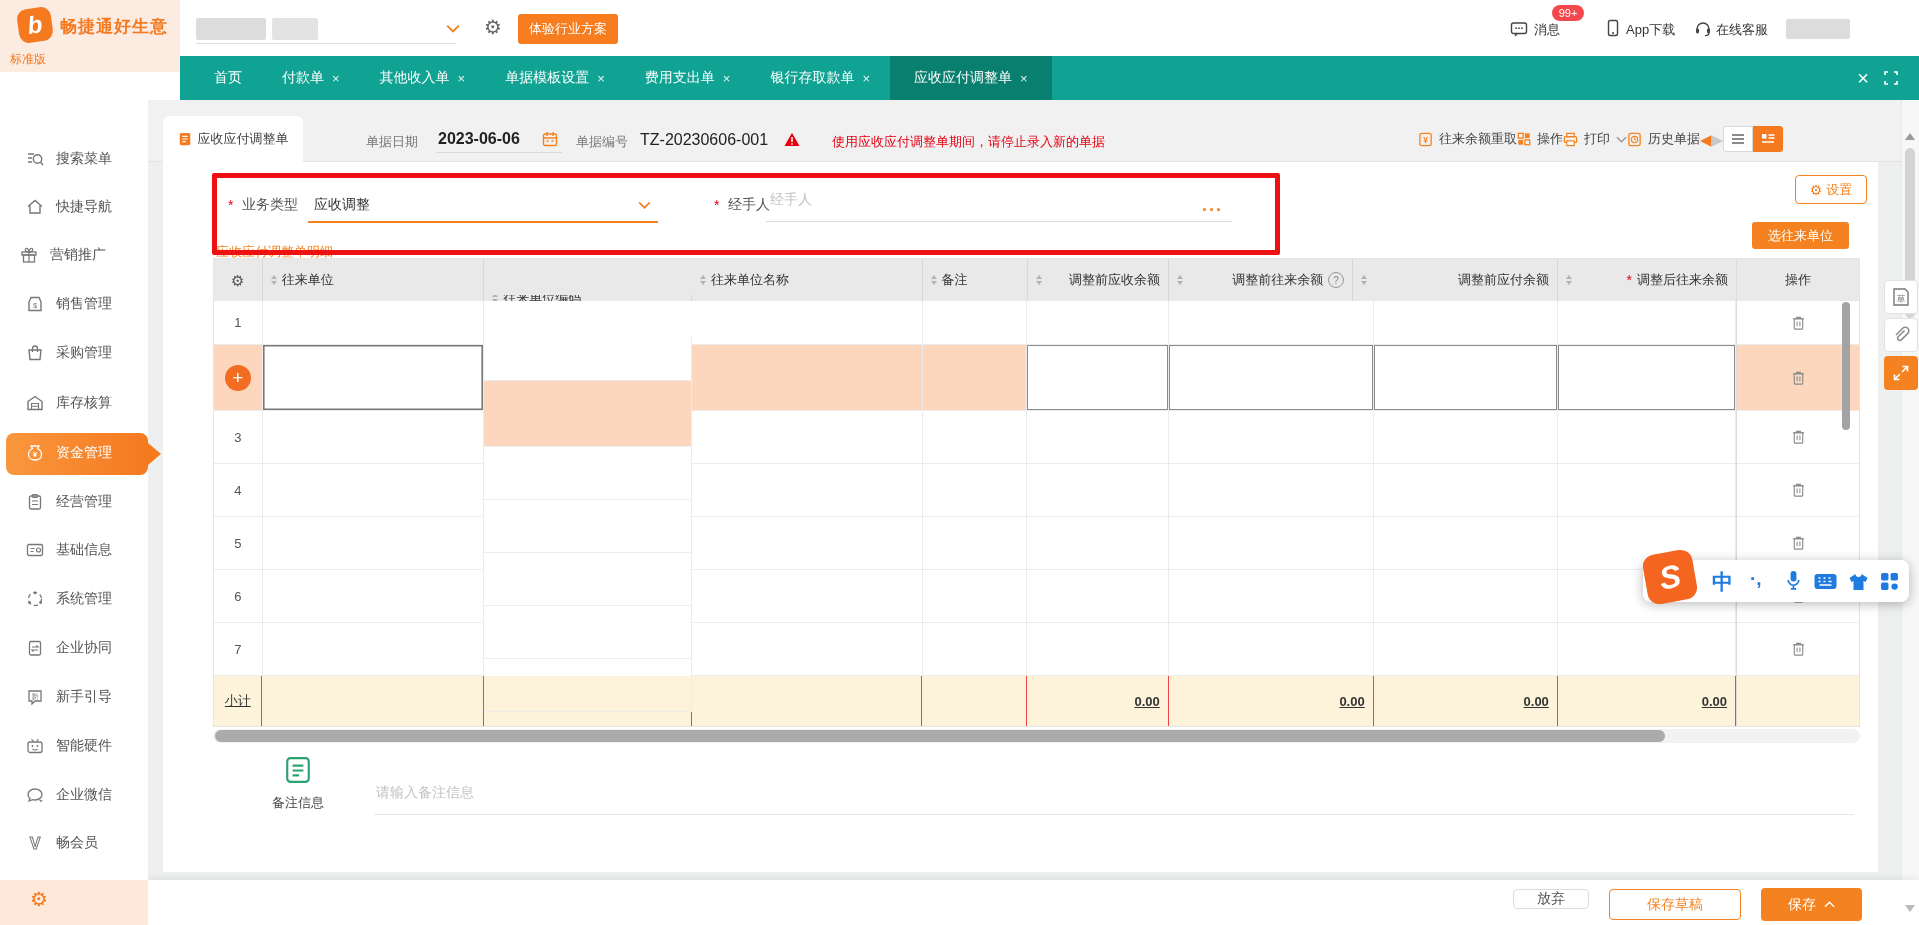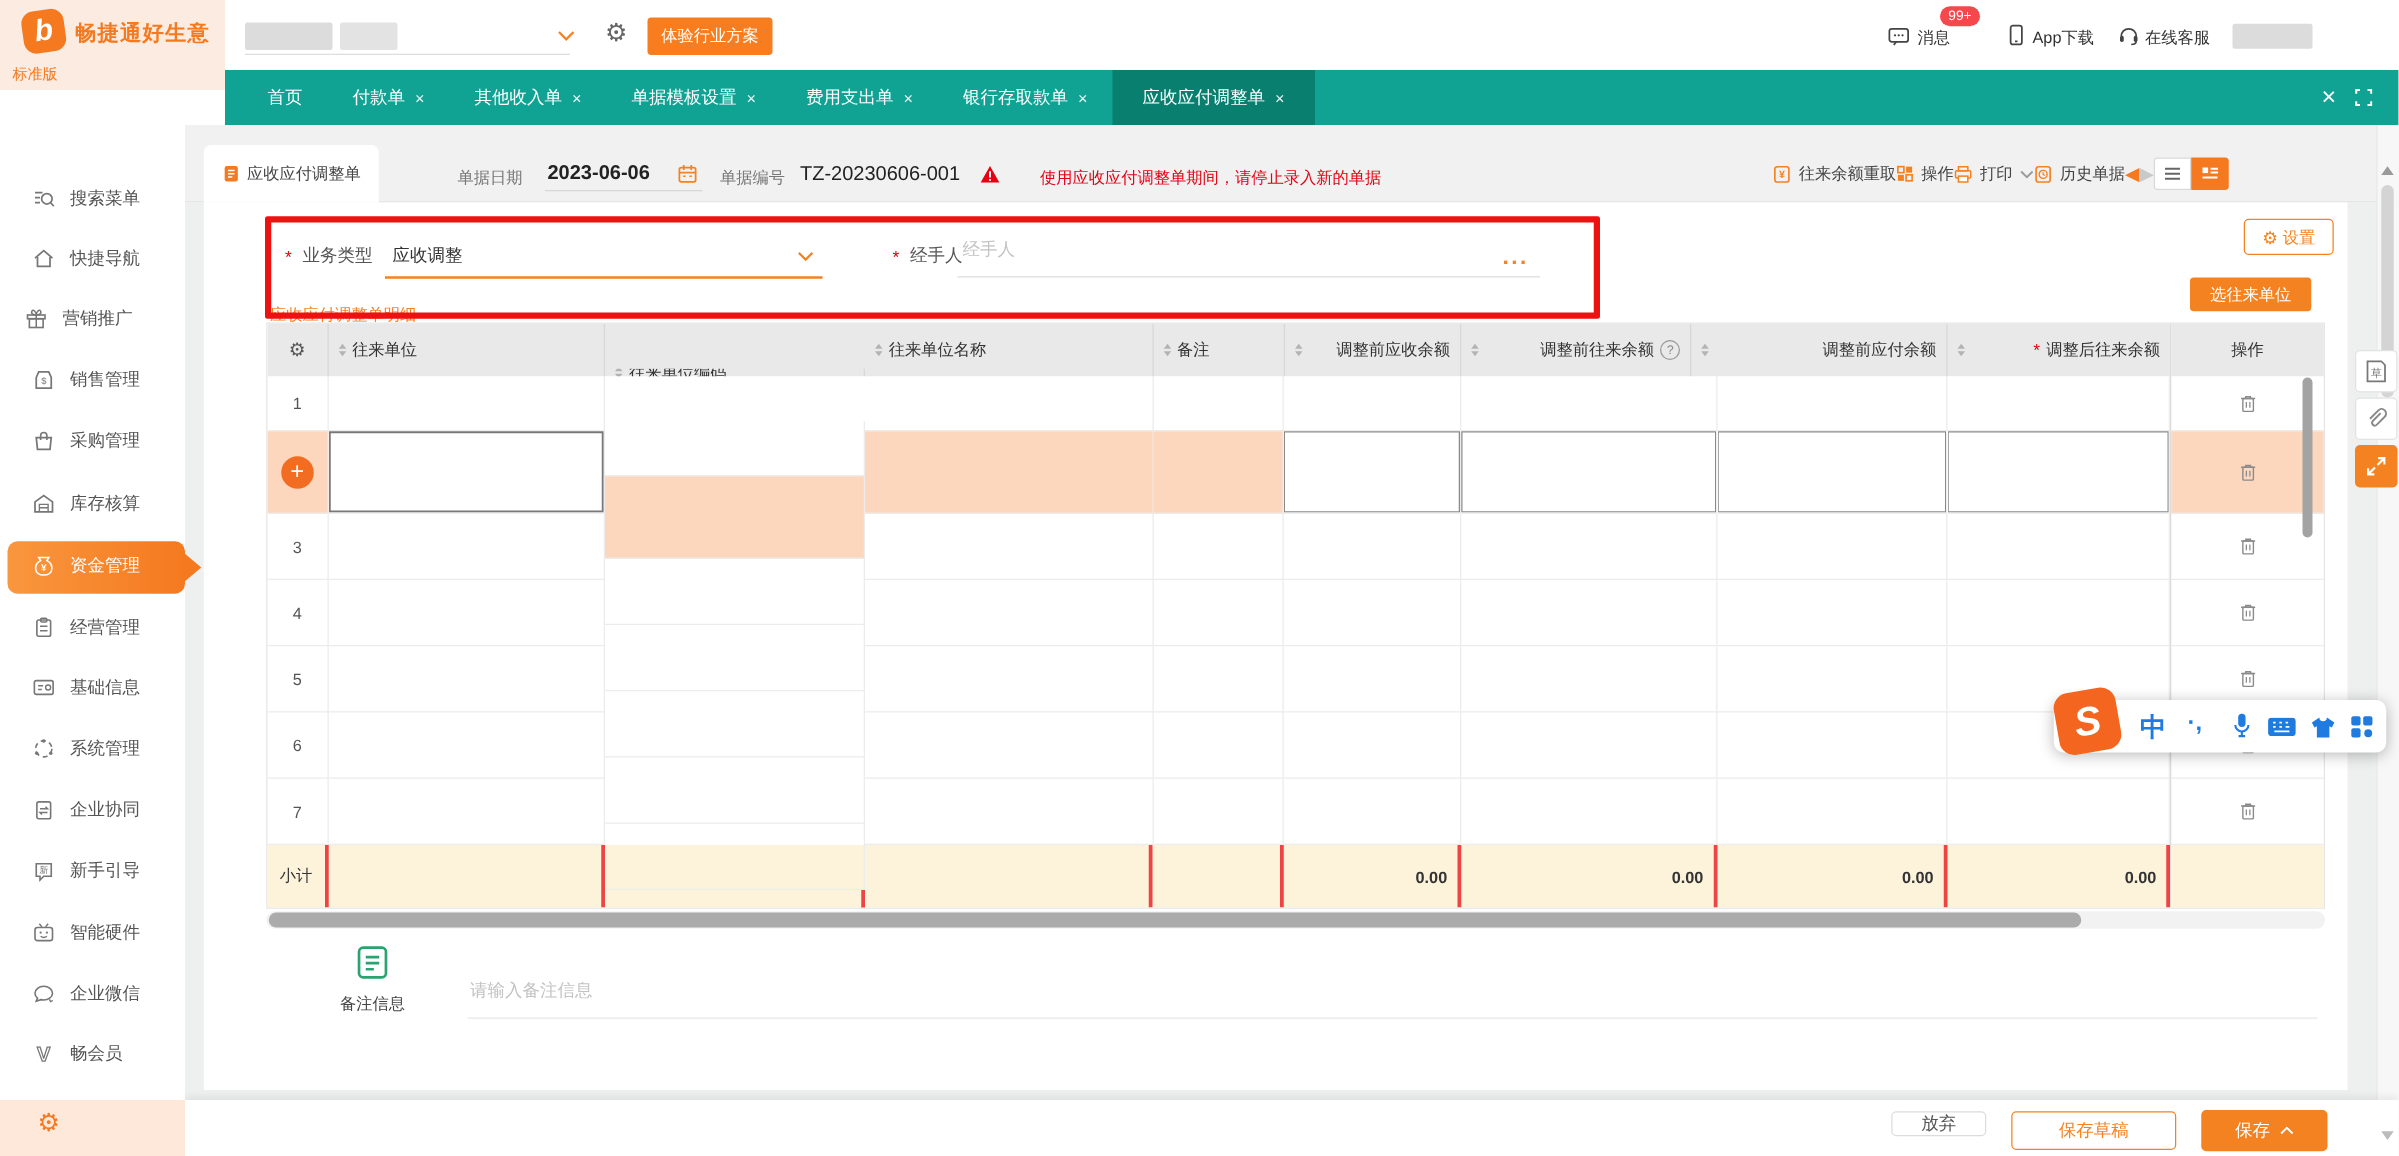--- a/index.html
+++ b/index.html
@@ -69,21 +69,21 @@
   .th{box-sizing:border-box;border-right:1px solid #d8d8d8;display:flex;align-items:center;font-size:13px;color:#333;
     padding:0 8px;gap:5px;overflow:hidden;white-space:nowrap;cursor:pointer;}
   .th.num{justify-content:flex-end;}
   .th .t{overflow:hidden;}
   .ah{height:42px;background:#e9e9e9;display:flex;align-items:center;justify-content:center;font-size:13px;color:#333;}
   .tr{display:flex;height:53px;}
   .tr.r1{height:44px;}
   .tr.active{height:66px;}
   .tr.sub{height:50px;background:#fcf3da;}
   .td{box-sizing:border-box;border-right:1px solid #ececec;border-bottom:1px solid #ececec;height:100%;}
-  .tr.sub .td{border-right:3px solid #ef4444;border-bottom:none;}
+  .tr.sub .td{border-right:1px solid #ef4444;border-bottom:none;text-decoration:underline;}
   .numc{display:flex;align-items:center;justify-content:center;font-size:13px;color:#555;}
   .tr.active .td{background:#fcd7bd;}
   .fc{background:#fff !important;box-shadow:inset 0 0 0 1.6px #787878;}
   .c0{width:49px;}.c1{width:224px;}.c2{width:210px;margin-top:36px;}.c3{width:233px;}.c4{width:106px;}
   .c5{width:143px;}.c6{width:207px;}.c7{width:186px;}.c8{width:180px;}
   .val{display:flex;align-items:center;justify-content:flex-end;padding:0 8px;font-size:13px;font-weight:600;color:#333;}
   .acell{box-sizing:border-box;border-bottom:1px solid #ececec;display:flex;align-items:center;justify-content:center;cursor:pointer;}
   .acell.pch{background:#fcd7bd;}
   .acell.sub{background:#fcf3da;border-bottom:none;}
   .plus{width:26px;height:26px;border-radius:50%;background:#f26d21;color:#fff;font-size:19px;display:flex;

